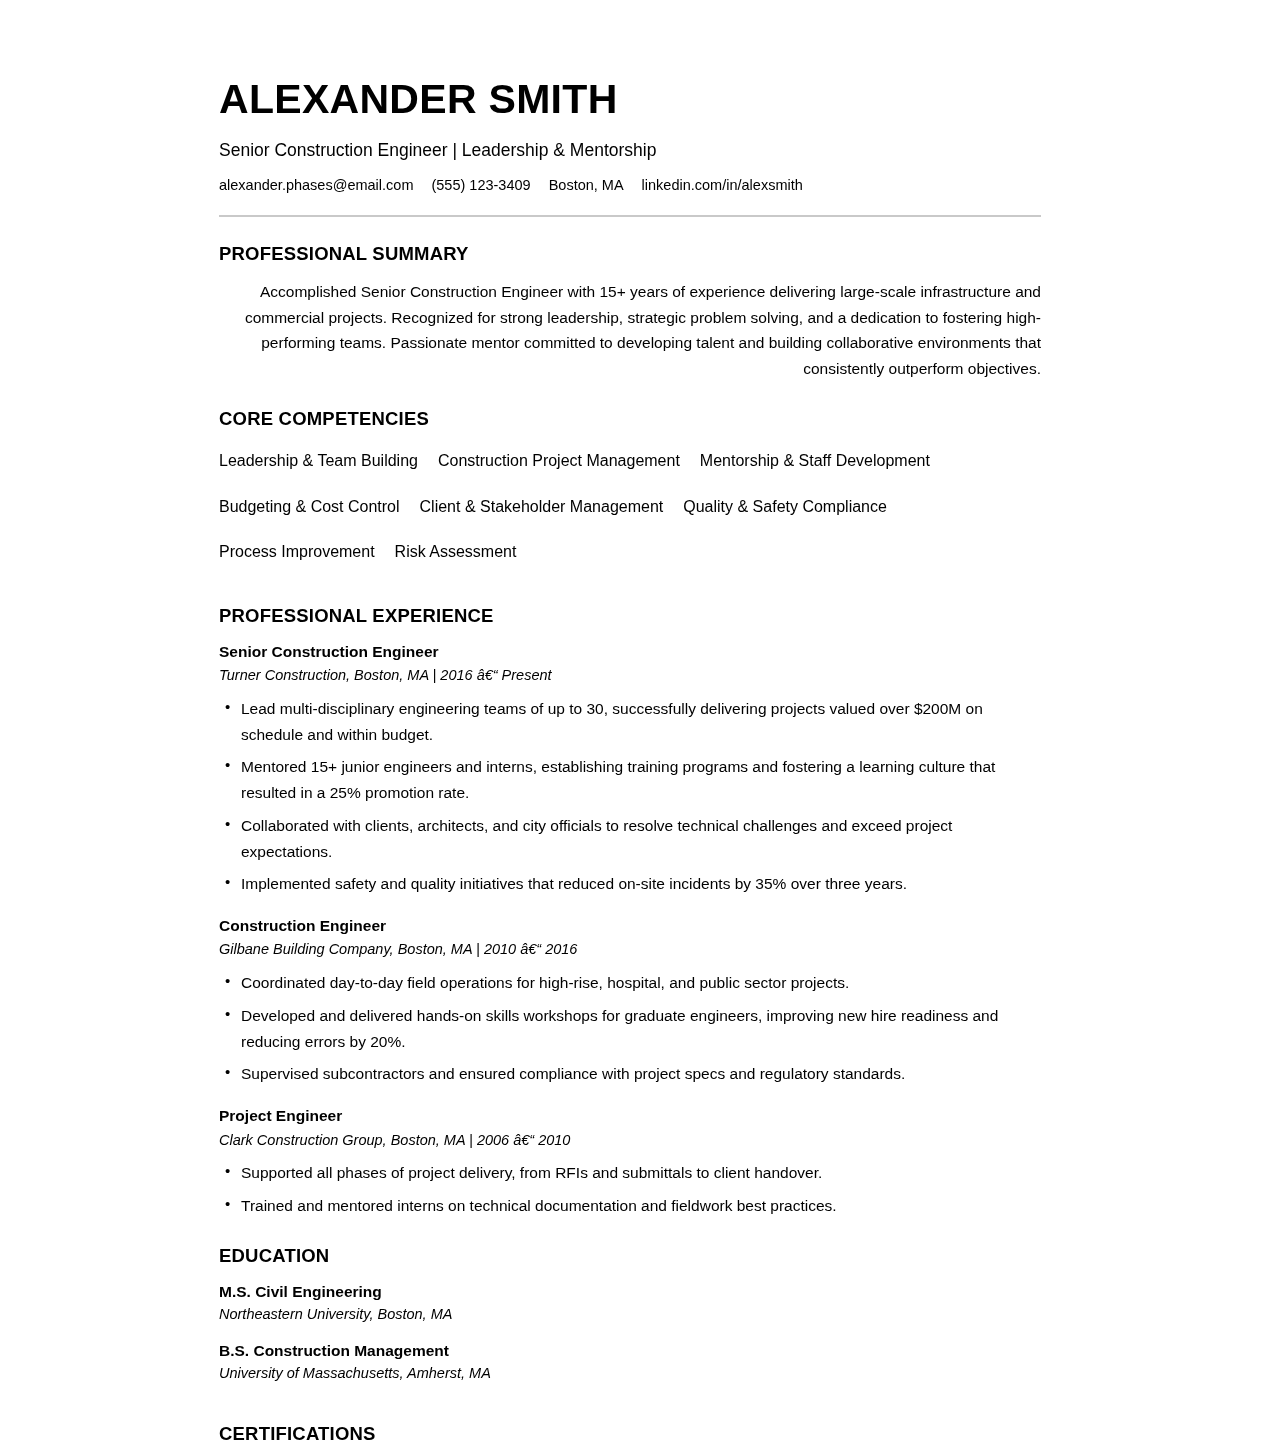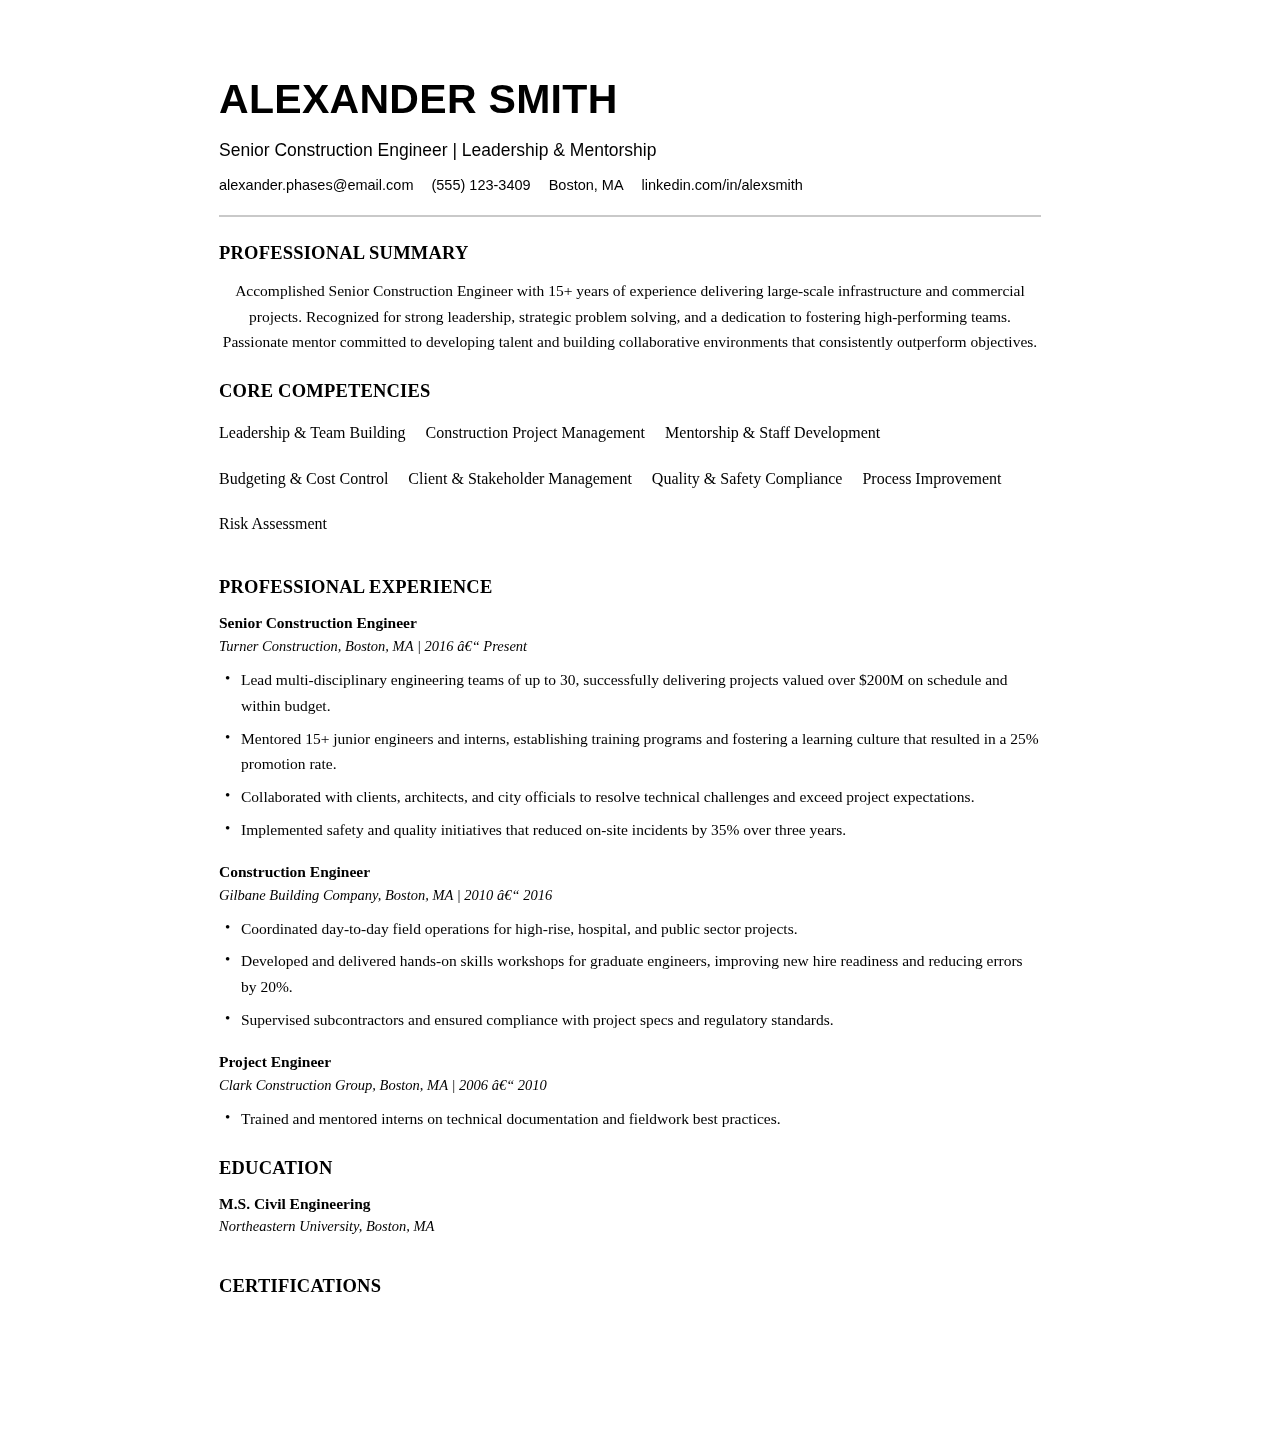--- a/index.html
+++ b/index.html
@@ -48,32 +48,32 @@
   .contact .citem { white-space: nowrap; }
   .contact .gap { display: inline-block; width: 18px; }
   .rule {
     border: 0;
     border-top: 2px solid #c9c9c9;
     margin: 18px 0 0 0;
     width: 822px;
   }
 
   
-  .section { margin-top: 26px; font-family: Liberation Serif, serif; }
+  .section { margin-top: 26px; }
   .section-title {
     font-size: 18.5px;
     font-weight: bold;
     letter-spacing: 0.2px;
     margin: 0 0 14px 0;
   }
   .summary {
     font-size: 15.5px;
     line-height: 1.66;
     margin: 0;
-    text-align: center;
+    text-align: right;
   }
 
   
   .competencies {
     font-size: 16px;
     line-height: 2.85;
     margin: -6px 0 0 0;
   }
   .competencies .comp { white-space: nowrap; }
   .competencies .cgap { display: inline-block; width: 20px; }
@@ -179,33 +179,38 @@
             <ul class="bullets">
               <li>Coordinated day-to-day field operations for high-rise, hospital, and public sector projects.</li>
               <li>Developed and delivered hands-on skills workshops for graduate engineers, improving new hire readiness and reducing errors by 20%.</li>
               <li>Supervised subcontractors and ensured compliance with project specs and regulatory standards.</li>
             </ul>
           </div>
           <div class="job">
             <div class="job-title">Project Engineer</div>
             <div class="job-meta">Clark Construction Group, Boston, MA | 2006 â€“ 2010</div>
             <ul class="bullets">
+              <li>Supported all phases of project delivery, from RFIs and submittals to client handover.</li>
               <li>Trained and mentored interns on technical documentation and fieldwork best practices.</li>
             </ul>
           </div>
         </div>
     </div>
 
     <div class="section edu-section">
       <h2 class="section-title">EDUCATION</h2>
       <div>
           <div class="edu-item">
             <div class="edu-degree">M.S. Civil Engineering</div>
             <div class="edu-school">Northeastern University, Boston, MA</div>
           </div>
+          <div class="edu-item">
+            <div class="edu-degree">B.S. Construction Management</div>
+            <div class="edu-school">University of Massachusetts, Amherst, MA</div>
+          </div>
         </div>
     </div>
 
     <div class="section cert-section">
       <h2 class="section-title">CERTIFICATIONS</h2>
     </div>
 
   </div>
 </div>
 

